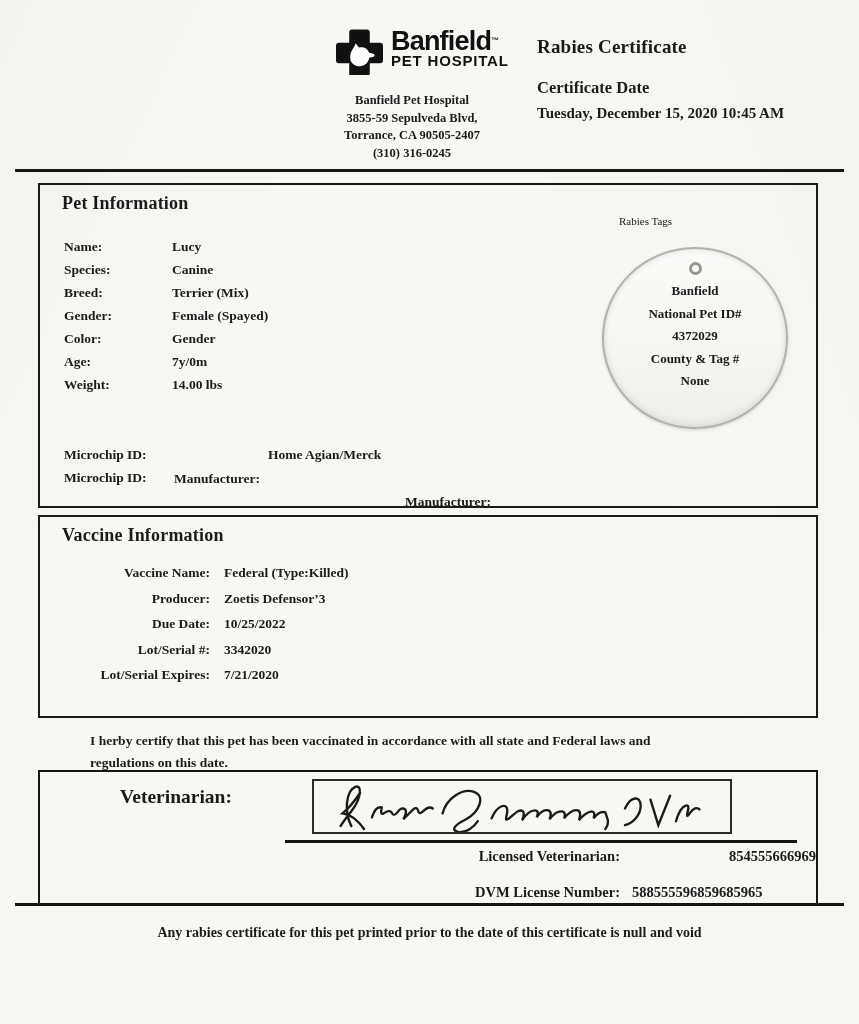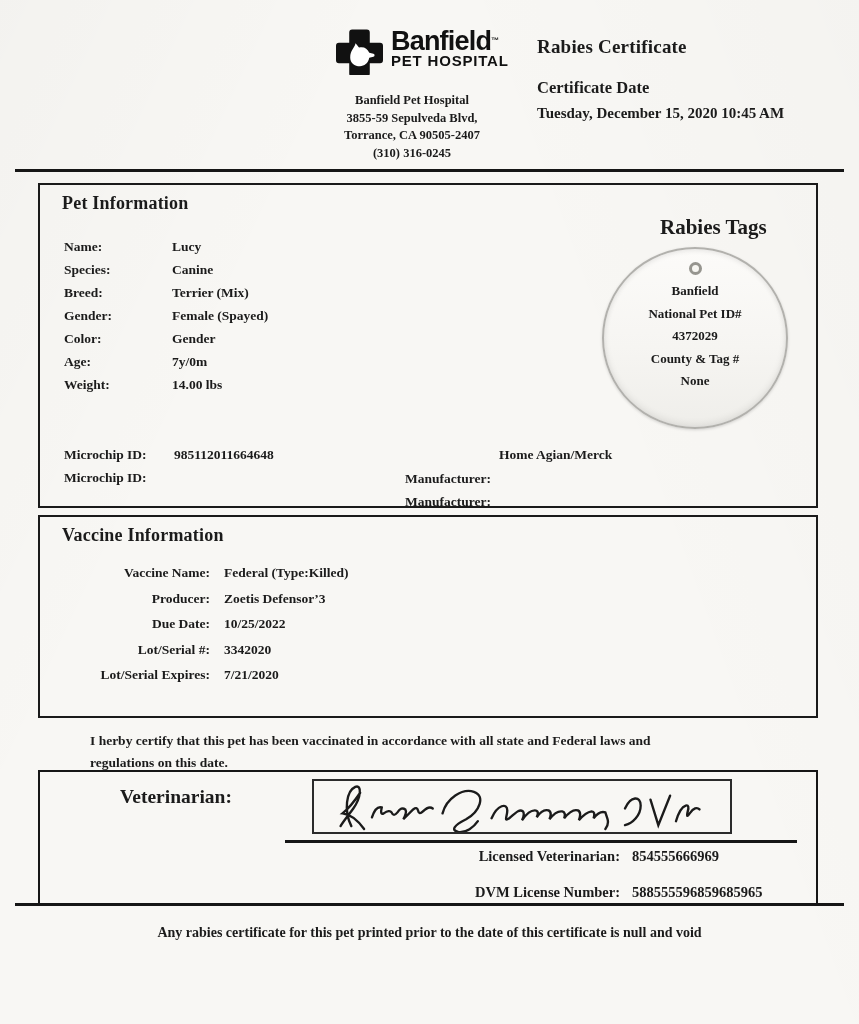--- a/index.html
+++ b/index.html
@@ -33,21 +33,21 @@
   .rule-top { top:169px; }
   .rule-bottom { top:903px; }
 
   
   .pet-box { position:absolute; left:38px; top:183px; width:780px; height:325px; border:2px solid #1a1a1a; }
   .section-title { position:absolute; left:22px; top:8px; font-size:18px; font-weight:bold; letter-spacing:0.2px; }
   .pet-fields { position:absolute; left:24px; top:54px; }
   .pet-row { display:flex; height:23px; font-size:13.5px; font-weight:bold; }
   .pet-label { width:108px; }
 
-  .tags-title { position:absolute; left:620px; top:30px; font-size:21px; font-weight:bold; }
+  .tags-title { position:absolute; left:579px; top:30px; font-size:11px; font-weight:normal; }
   .tag {
     position:absolute; left:562px; top:62px; width:186px; height:182px; border-radius:50%;
     border:2px solid #b2b1ad;
     background:linear-gradient(180deg,#fcfbf9 0%, #f6f5f2 55%, #efeeea 100%);
     box-shadow: inset 0 2px 5px rgba(0,0,0,0.07), inset 0 -3px 7px rgba(0,0,0,0.07), 0 1px 3px rgba(0,0,0,0.15);
     text-align:center;
   }
   .tag-hole { width:13px; height:13px; border-radius:50%; border:3px solid #96958f; background:#f7f6f2; margin:13px auto 5px auto; }
   .tag-line { font-size:13px; font-weight:bold; line-height:22.5px; }
 
@@ -69,21 +69,21 @@
   .cert-statement { position:absolute; left:90px; top:730px; width:618px;
     font-size:13.5px; font-weight:bold; line-height:22px; }
 
   
   .vet-box { position:absolute; left:38px; top:770px; width:780px; height:136px; border:2.5px solid #161616; }
   .vet-label { position:absolute; left:80px; top:14px; font-size:19.5px; font-weight:bold; }
   .sig-box { position:absolute; left:272px; top:7px; width:420px; height:55px; border:2px solid #2b2b2b; }
   .sig-box svg { width:100%; height:100%; display:block; }
   .sig-underline { position:absolute; left:245px; top:68px; width:512px; height:3px; background:#161616; }
   .lic-row { position:absolute; left:0; width:100%; display:flex; font-size:14.5px; font-weight:bold; }
-  .lic-row-1 { top:76px; }
+  .lic-row-1 { top:76px;justify-content:space-between; }
   .lic-row-2 { top:112px; }
   .lic-label { width:580px; text-align:right; }
   .lic-value { margin-left:12px; }
 
   .footer-note { position:absolute; left:0; top:925px; width:859px; text-align:center;
     font-size:14px; font-weight:bold; }
 </style>
 </head>
 <body>
 
@@ -153,21 +153,20 @@
       <div class="tag-line">Banfield</div>
       <div class="tag-line">National Pet ID#</div>
       <div class="tag-line">4372029</div>
       <div class="tag-line">County &amp; Tag #</div>
       <div class="tag-line">None</div>
     </div>
 
     <div class="chip-rows">
       <div class="chip-row">
         <span class="chip-label">Microchip ID:</span>
-        <span class="chip-value">985112011664648</span>
         <span class="manu-label">Manufacturer:</span>
         <span class="manu-value">Home Agian/Merck</span>
       </div>
       <div class="chip-row">
         <span class="chip-label">Microchip ID:</span>
         <span class="chip-value"></span>
         <span class="manu-label">Manufacturer:</span>
         <span class="manu-value"></span>
       </div>
     </div>

